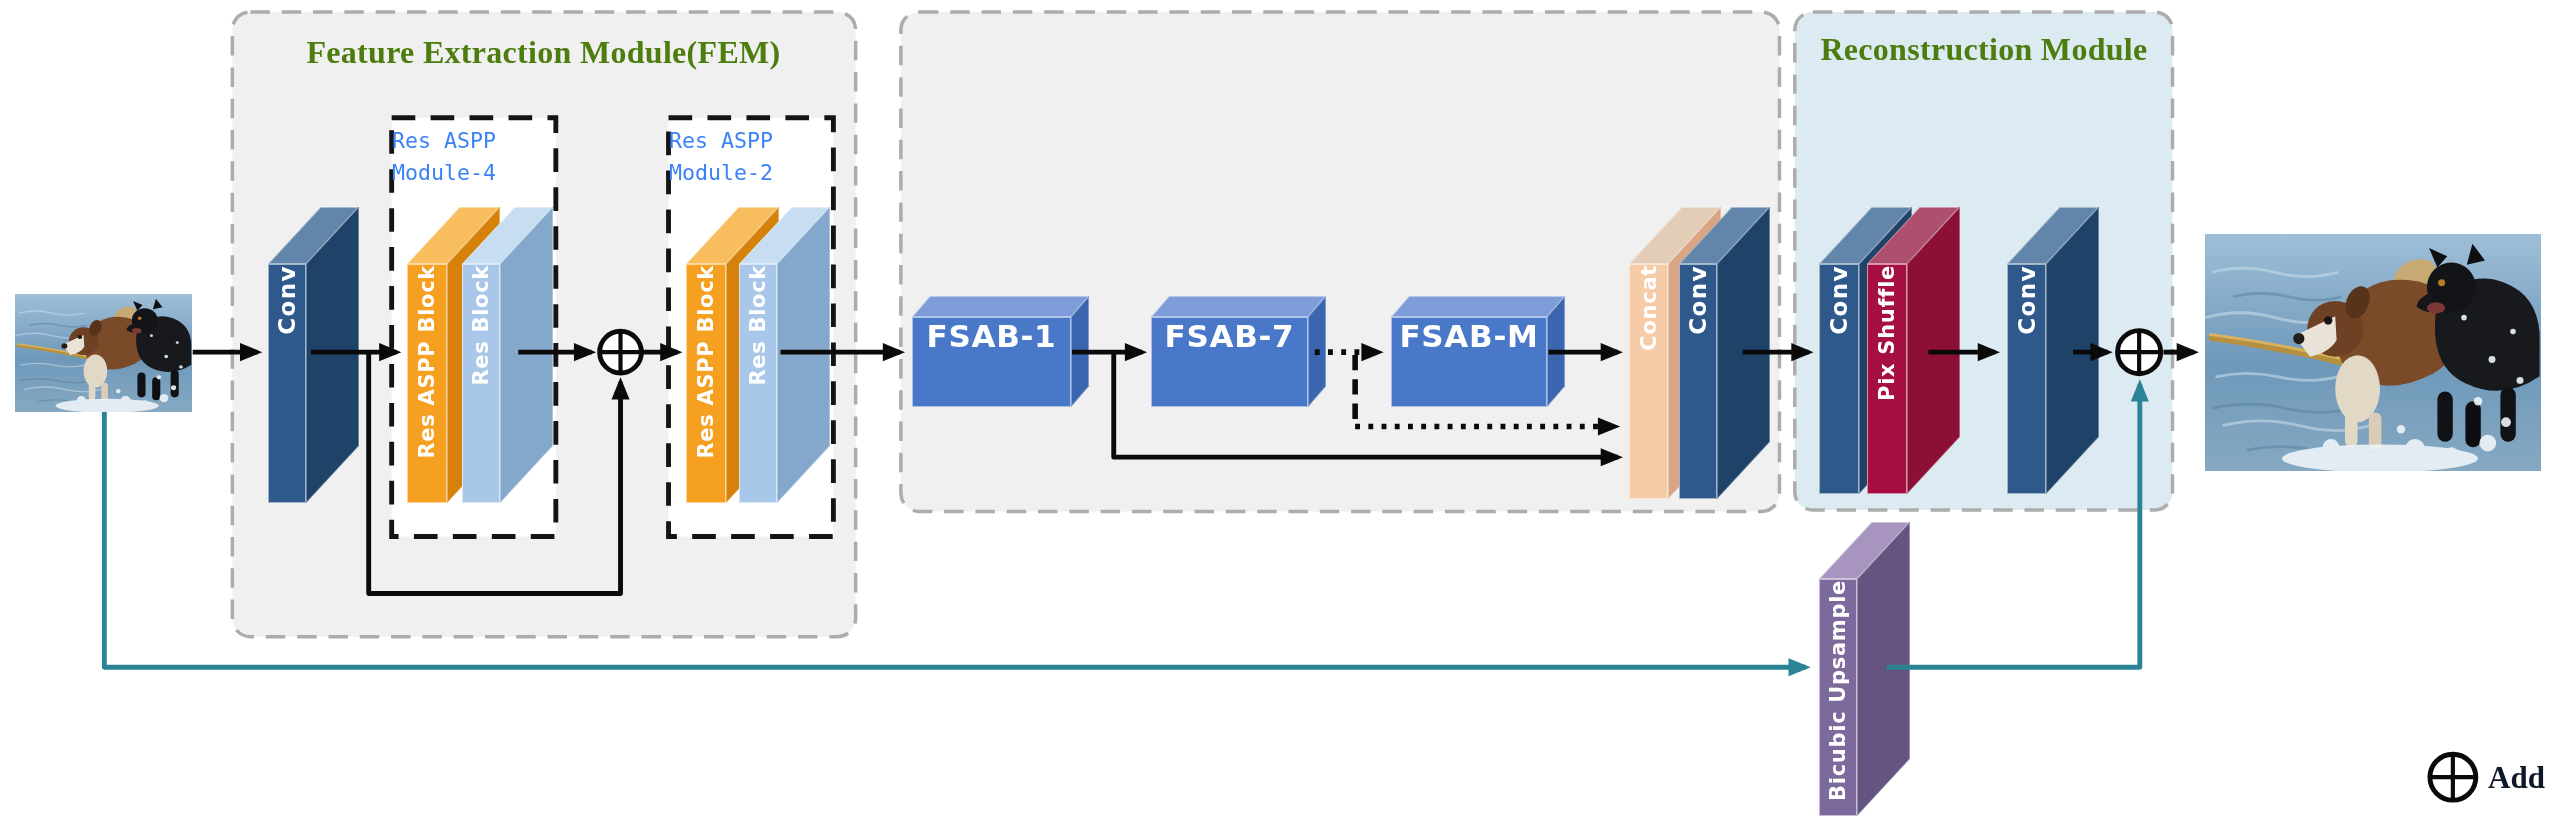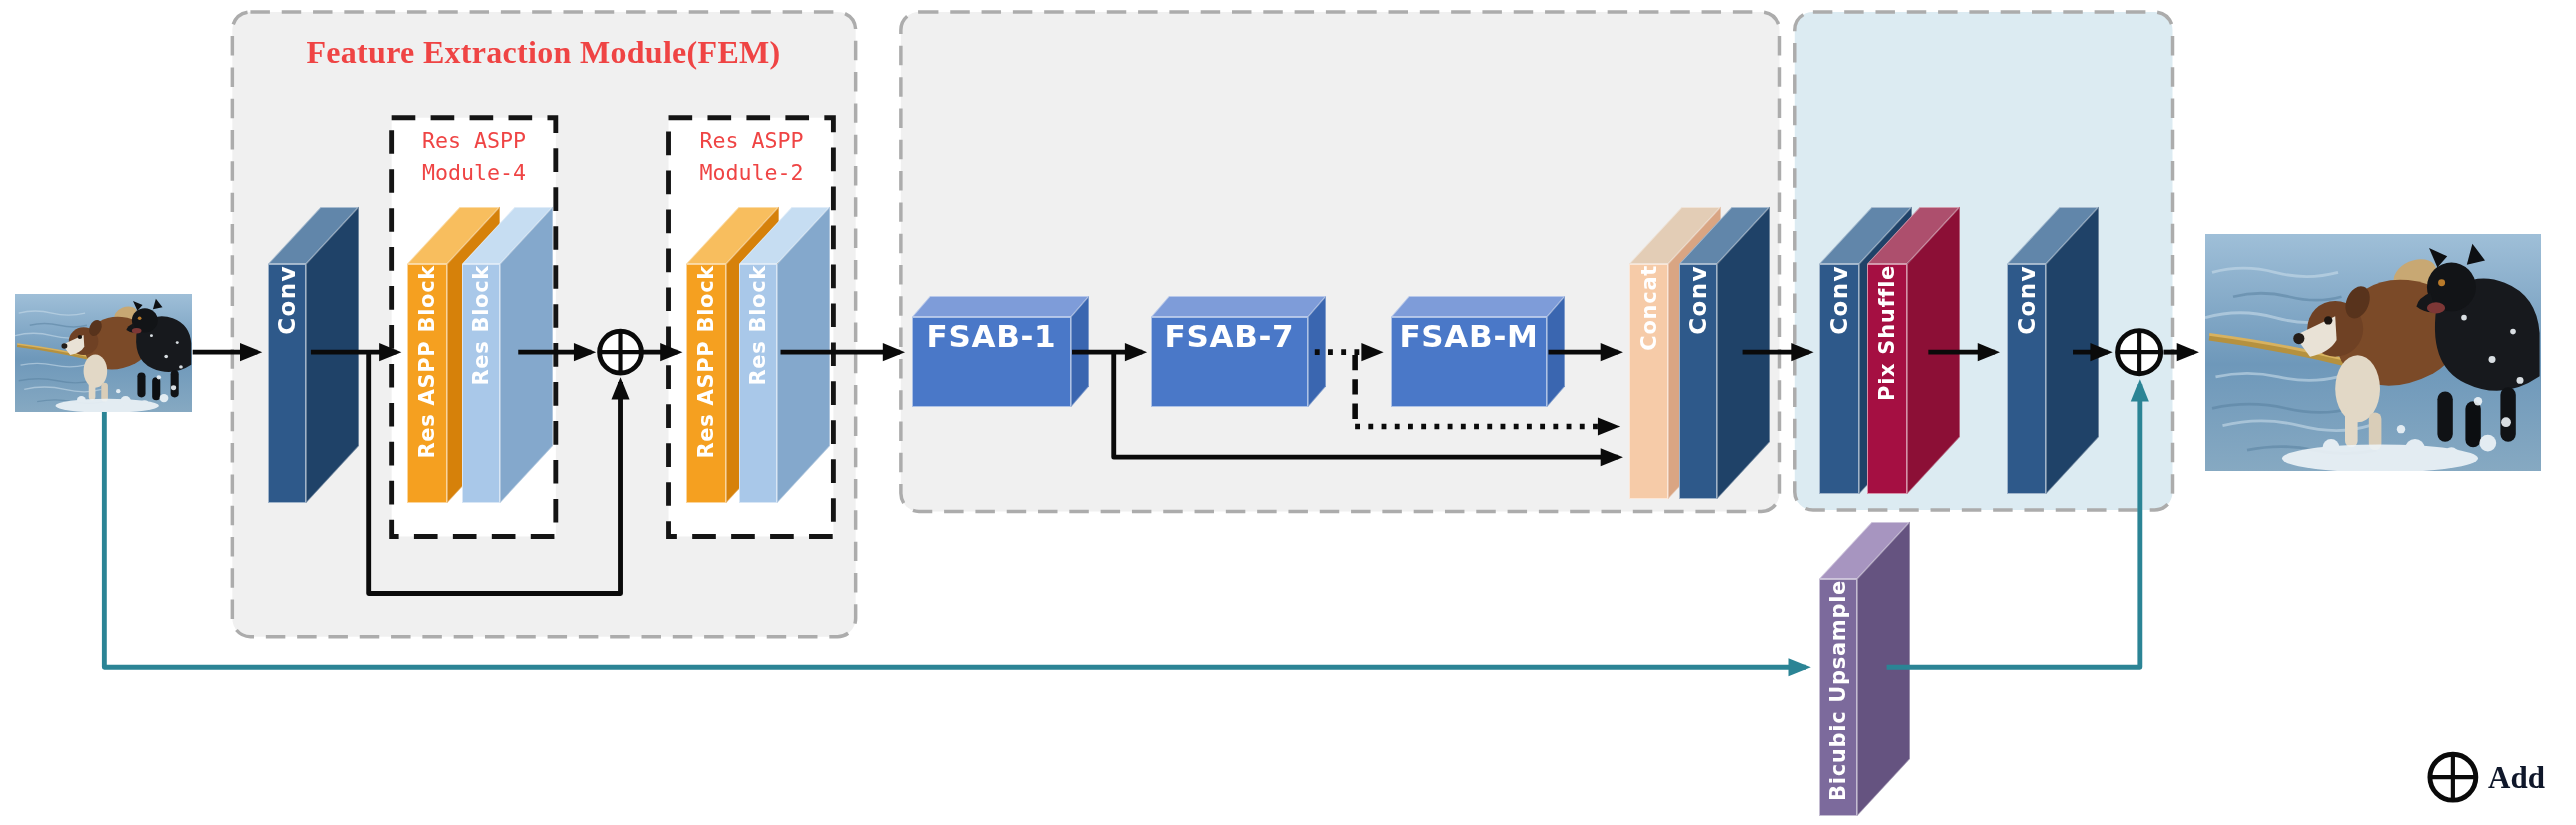--- a/index.html
+++ b/index.html
@@ -1,22 +1,22 @@
 <!DOCTYPE html>
 <html style="font-size:11px"><head>
 <meta charset="utf-8">
 <style>
   html,body{margin:0;padding:0;background:#ffffff;}
   #stage{position:relative;width:2576px;height:826px;background:#ffffff;overflow:hidden;
          font-family:"DejaVu Sans",sans-serif;}
   svg.layer{position:absolute;left:0;top:0;pointer-events:none;}
   
-  .section-title{position:absolute;text-align:center;color:#ef4444;
+  .section-title{position:absolute;text-align:center;color:#4d7c0f;
     font:700 32px "Liberation Serif",serif;letter-spacing:0.3px;line-height:1.25;pointer-events:none;z-index:15;}
-  .module-caption{position:absolute;text-align:center;color:#ef4444;
+  .module-caption{position:absolute;color:#3b82f6;
     font:400 21.6px "DejaVu Sans Mono",monospace;line-height:1.5;pointer-events:none;z-index:15;}
   .legend-label{position:absolute;color:#0f172a;font:700 31px "Liberation Serif",serif;z-index:15;}
   
   .slab{position:absolute;z-index:10;}
   .slab .face-top{position:absolute;left:0;top:0;width:var(--w);height:var(--dy);
     background:var(--ct);transform-origin:0 100%;transform:skewX(var(--skx));
     border:1.4px solid rgba(255,255,255,.45);box-sizing:border-box;}
   .slab .face-side{position:absolute;left:var(--w);top:var(--dy);width:var(--dx);height:var(--h);
     background:var(--cs);transform-origin:0 0;transform:skewY(var(--sky));
     border:1.4px solid rgba(255,255,255,.35);box-sizing:border-box;}
@@ -113,20 +113,21 @@
     <rect x="1295" y="17" width="1263" height="718" rx="26" fill="#F0F0F0" stroke="#ACACAC" stroke-width="5" stroke-dasharray="28 17"></rect>
 
     <rect x="2580" y="17" width="543" height="716" rx="26" fill="#DCEBF2" stroke="#ACACAC" stroke-width="5" stroke-dasharray="28 17"></rect>
 
     <rect x="563" y="169" width="236" height="602" fill="#FFFFFF" stroke="#141414" stroke-width="7" stroke-dasharray="34 22"></rect>
     <rect x="961" y="169" width="237" height="602" fill="#FFFFFF" stroke="#141414" stroke-width="7" stroke-dasharray="34 22"></rect>
   </svg>
 
   <div class="section-title" style="left:232px;top:32px;width:623px">Feature Extraction Module(FEM)</div>
   <div class="section-title" style="left:1795px;top:29px;width:378px">
+    <div>Reconstruction Module</div>
   </div>
   <div class="module-caption" style="left:392px;top:125px;width:164px">
     <div>Res ASPP</div>
     <div>Module-4</div>
   </div>
   <div class="module-caption" style="left:669px;top:125px;width:165px">
     <div>Res ASPP</div>
     <div>Module-2</div>
   </div>
 

